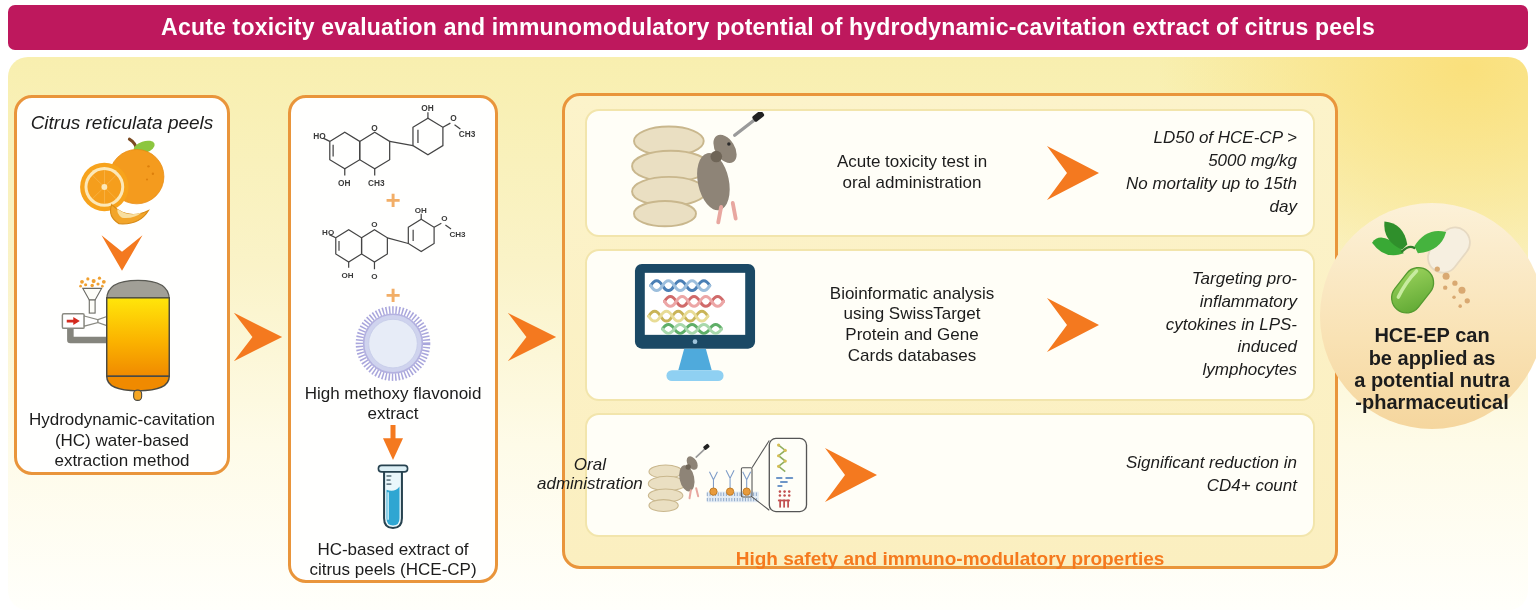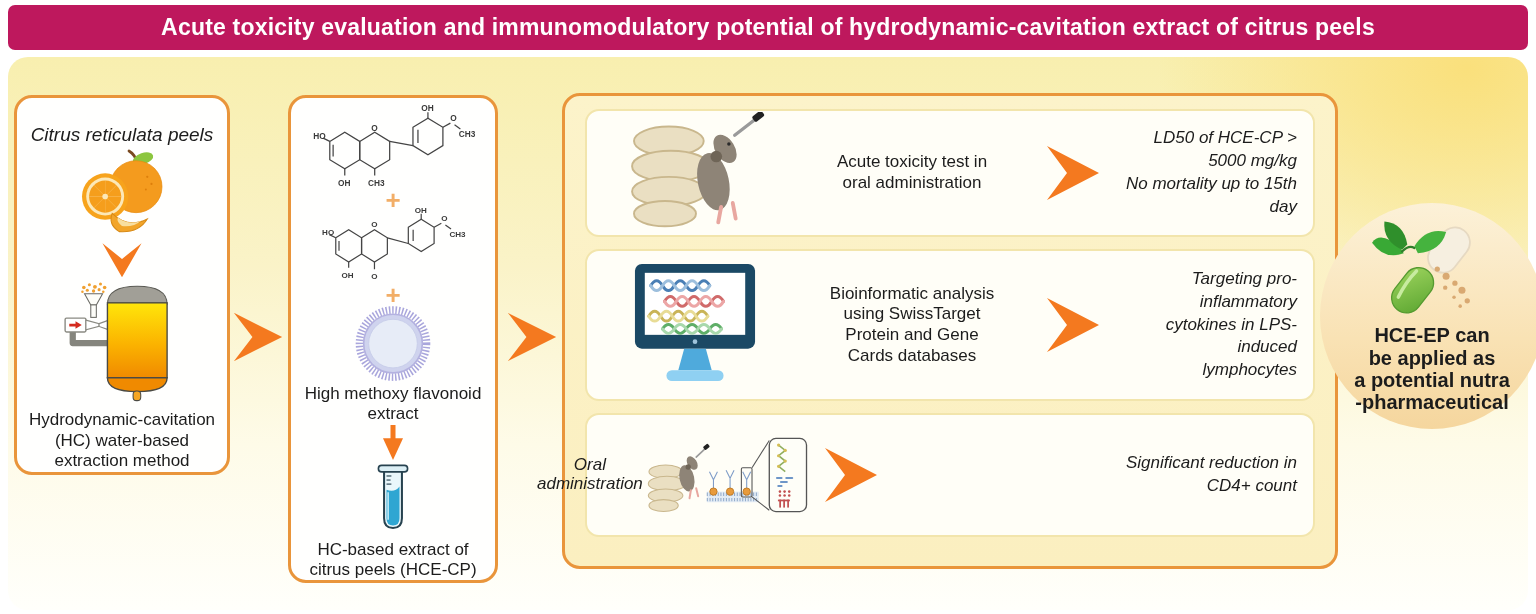--- a/index.html
+++ b/index.html
@@ -24,21 +24,21 @@
       linear-gradient(180deg, #F8EFAF 0%, #FAF3C8 38%, #FEFBE8 70%, #FFFFFB 100%);
   }
 
   .panel {
     position:absolute; background:#FFFFFE;
     border:3px solid #E9953B; border-radius:18px;
     display:flex; flex-direction:column; align-items:center;
   }
 
   
-  .left-panel { left:6px; top:38px; width:216px; height:380px; padding-top:22px; }
+  .left-panel { left:6px; top:38px; width:216px; height:380px; padding-top:10px; }
   .lp-title { font-style:italic; font-size:19px; font-weight:500; margin-top:4px; }
   .lp-caption { font-size:17px; line-height:1.22; text-align:center; white-space:pre-line; margin-top:4px; }
 
   
   .middle-panel { left:280px; top:38px; width:210px; height:488px; padding-top:6px; }
   .plus { color:#F2AE67; font-size:26px; font-weight:bold; line-height:16px; height:16px; }
   .mp-label { font-size:17px; line-height:1.15; text-align:center; white-space:pre-line; margin-top:2px; }
   .mp-caption { font-size:17px; line-height:1.18; text-align:center; white-space:pre-line; margin-top:7px; }
 
   
@@ -386,20 +386,21 @@
         </div>
         <div class="row-arrow">
           <svg width="56" height="58" viewBox="0 0 56 58">
             <path d="M2,2 L54,29 L2,56 L22,29 Z" fill="#F4791F"></path>
           </svg>
         </div>
         <div class="row-result">Significant reduction in
 CD4+ count</div>
       </div>
 
+      <div class="results-footer">High safety and immuno-modulatory properties</div>
     </div>
 
     <div class="conclusion-circle">
       <svg width="128" height="104" viewBox="0 0 140 118">
         <defs>
           <linearGradient id="gradGreen" x1="0" y1="0" x2="1" y2="1">
             <stop offset="0" stop-color="#9ED45E"></stop>
               <stop offset="1" stop-color="#5CA631"></stop>
           </linearGradient>
         </defs>

